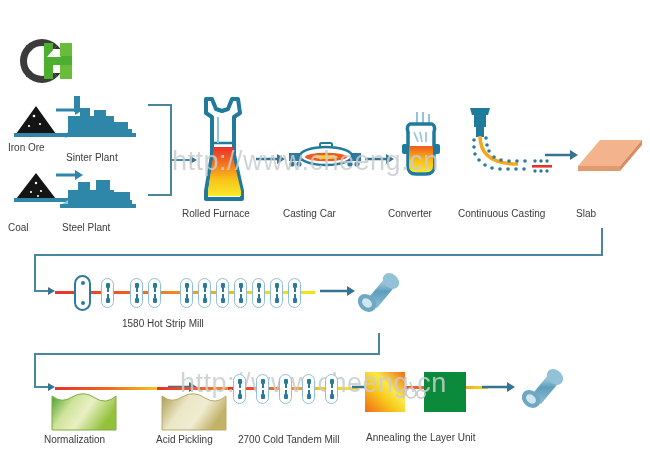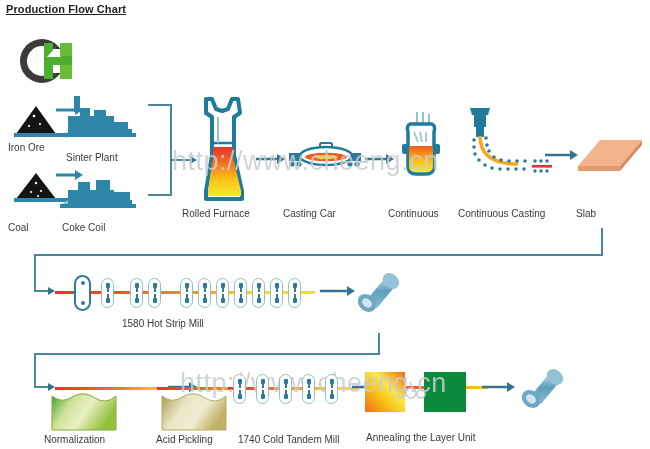--- a/index.html
+++ b/index.html
@@ -111,21 +111,20 @@
     content:"";position:absolute;left:1px;bottom:4px;width:2px;height:5px;background:#2b7a9c;
   }
   .stand.big i{width:4px;height:4px;border-radius:50%;}
   .stand.big i.t:after,.stand.big i.b:after{display:none;}
 </style>
 </head>
 <body>
 
 <div id="stage">
 
-  <div class="title">Production Flow Chart</div>
 
   <div class="logo">
     <div class="ring"></div>
     <div class="ringgap"></div>
     <div class="hbar1"></div>
     <div class="hbar2"></div>
     <div class="hmid"></div>
     <div class="chev"></div>
   </div>
 
@@ -185,21 +184,21 @@
       <path d="M2 36 L26 20 L28 24 L6 38 Z" fill="#8fc4da"></path>
       <rect x="8" y="22" width="46" height="16" fill="#2e87a8"></rect>
       <rect x="18" y="14" width="12" height="8" fill="#2e87a8"></rect>
       <rect x="36" y="12" width="14" height="10" fill="#2e87a8"></rect>
       <rect x="52" y="24" width="18" height="14" fill="#2e87a8"></rect>
       <rect x="0" y="36" width="76" height="4" fill="#2e87a8"></rect>
       <rect x="64" y="32" width="8" height="4" fill="#2e87a8"></rect>
     </svg>
   </div>
   <div class="lbl" style="left:8px;top:222px;width:52px;">Coal</div>
-  <div class="lbl" style="left:62px;top:222px;width:82px;">Coke Coil</div>
+  <div class="lbl" style="left:62px;top:222px;width:82px;">Steel Plant</div>
 
   <div class="ln lnh" style="left:148px;top:104px;width:24px;"></div>
   <div class="ln lnh" style="left:148px;top:194px;width:24px;"></div>
   <div class="ln lnv" style="left:170px;top:104px;height:92px;"></div>
   <div class="ln lnh" style="left:170px;top:159px;width:22px;"></div>
   <div class="ah" style="left:190px;top:156px;"></div>
 
   <div class="node" style="left:196px;top:99px;">
     <svg width="58" height="104" viewBox="0 0 58 104">
       <path d="M10 0 L16 0 L20 10 L26 12 L32 10 L36 0 L42 0 L44 14 L38 18 L38 56 L46 92 L46 100 L10 100 L10 92 L16 56 L16 18 L10 14 Z" fill="#ffffff" stroke="#1f7a9c" stroke-width="4" stroke-linejoin="round"></path>
@@ -262,21 +261,21 @@
         </linearGradient>
       </defs>
       <path d="M13 34 L37 34 L37 54 Q37 60 30 60 L20 60 Q13 60 13 54 Z" fill="url(#cvgrad)"></path>
       <line x1="18" y1="20" x2="22" y2="30" stroke="#8fc4da" stroke-width="1.6"></line>
       <line x1="24" y1="20" x2="26" y2="30" stroke="#8fc4da" stroke-width="1.6"></line>
       <line x1="30" y1="20" x2="30" y2="30" stroke="#8fc4da" stroke-width="1.6"></line>
       <rect x="6" y="32" width="6" height="10" rx="2" fill="#1f7a9c"></rect>
       <rect x="38" y="32" width="6" height="10" rx="2" fill="#1f7a9c"></rect>
     </svg>
   </div>
-  <div class="lbl" style="left:388px;top:208px;width:70px;">Continuous</div>
+  <div class="lbl" style="left:388px;top:208px;width:70px;">Converter</div>
 
   <div class="node" style="left:462px;top:108px;">
     <svg width="90" height="76" viewBox="0 0 90 76">
       <path d="M8 0 L28 0 L26 7 L10 7 Z" fill="#1f7a9c"></path>
       <rect x="12" y="7" width="12" height="12" fill="#1f7a9c"></rect>
       <rect x="14" y="19" width="8" height="10" fill="#1f7a9c"></rect>
       <path d="M18 28 Q18 56 56 56" fill="none" stroke="#f4a81c" stroke-width="3.5"></path>
       <g fill="#2e7a9c">
         <circle cx="12" cy="32" r="1.8"></circle>
           <circle cx="12" cy="39" r="1.8"></circle>
@@ -469,21 +468,21 @@
       <i class="b"></i>
     </div>
   <div class="stand" style="left:302px;top:374px;">
       <i class="t"></i>
       <i class="b"></i>
     </div>
   <div class="stand" style="left:325px;top:374px;">
       <i class="t"></i>
       <i class="b"></i>
     </div>
-  <div class="lbl" style="left:238px;top:434px;width:122px;">1740 Cold Tandem Mill</div>
+  <div class="lbl" style="left:238px;top:434px;width:122px;">2700 Cold Tandem Mill</div>
 
   <div class="node" style="left:352px;top:381px;">
     <svg width="30" height="12" viewBox="0 0 30 12">
       <line x1="0" y1="6" x2="22" y2="6" stroke="#35738f" stroke-width="2.5"></line>
       <path d="M21 1 L29 6 L21 11 Z" fill="#35738f"></path>
     </svg>
   </div>
 
   <div class="strip red" style="left:368px;top:386px;width:120px;"></div>
   <div class="node" style="left:365px;top:372px;">

